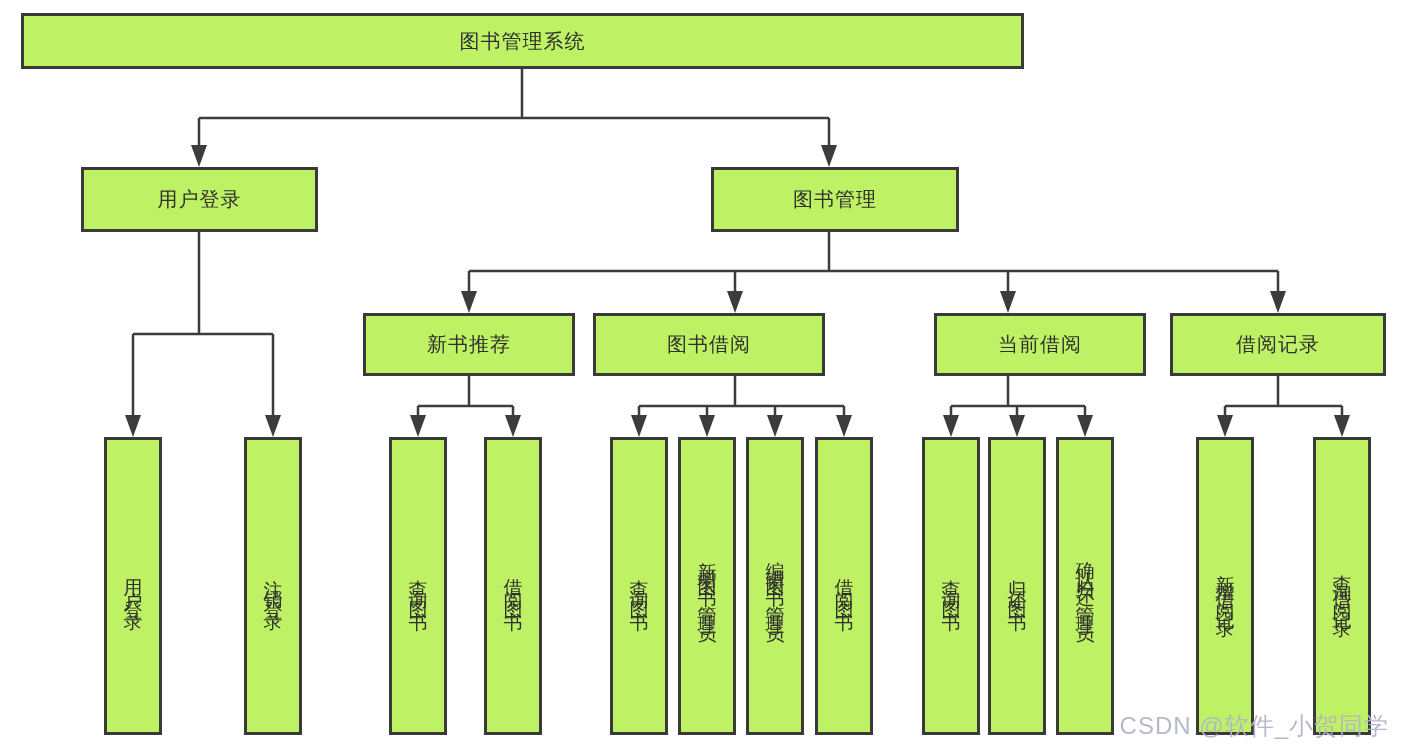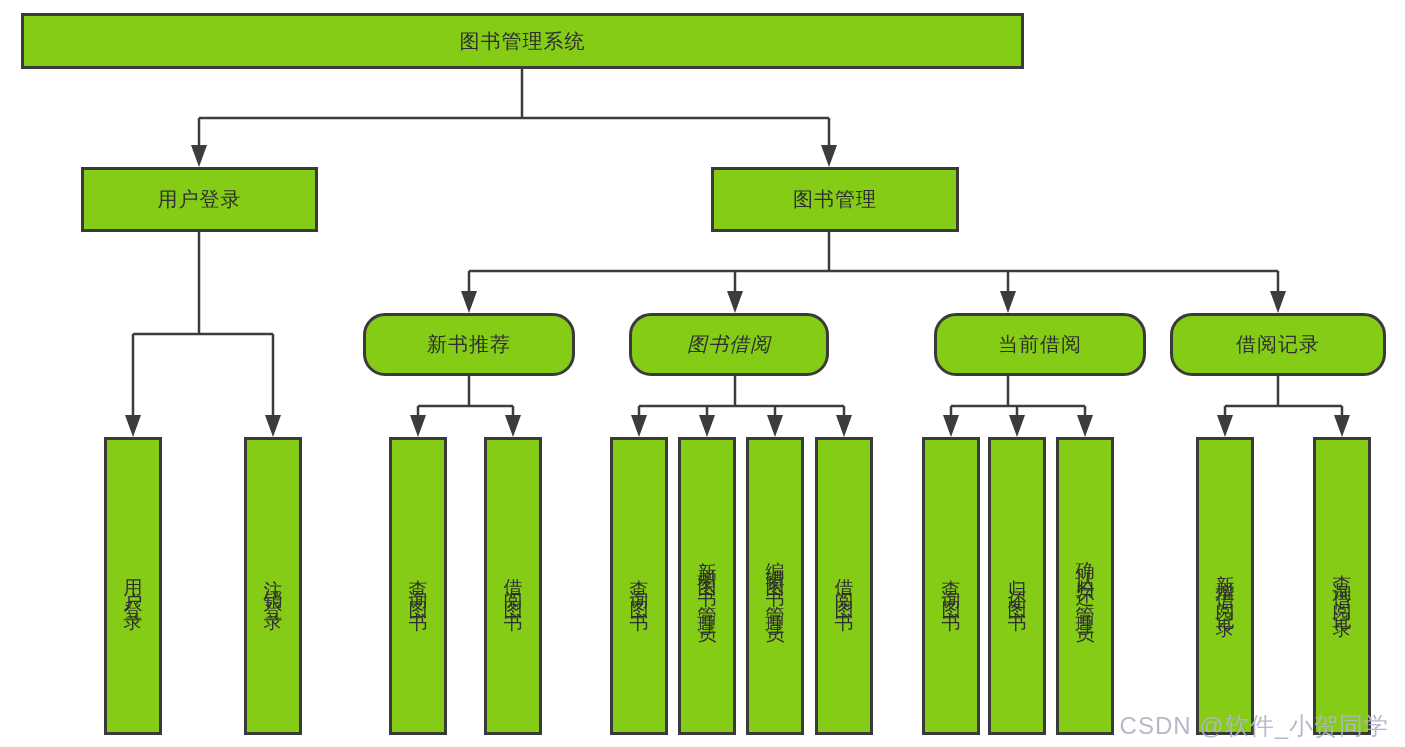--- a/index.html
+++ b/index.html
@@ -7,36 +7,36 @@
     position:relative;
     width:1405px;height:747px;
     background:#ffffff;
     font-family:"Liberation Sans",sans-serif;
     overflow:hidden;
   }
   #wires{position:absolute;left:0;top:0;z-index:1;}
   .box{
     position:absolute;
     box-sizing:border-box;
-    background:#84cc16;
+    background:#bef264;
     border:3px solid #3a3a3a;
     color:#2f2f2f;
     display:flex;
     align-items:center;
     justify-content:center;
     z-index:2;
   }
   .h{ 
     font-size:20px;
     letter-spacing:1px;
     white-space:nowrap;
   }
   .root{left:21px;top:13px;width:1003px;height:56px;}
   .lvl1{top:167px;height:65px;}
-  .lvl2{top:313px;height:63px;border-radius:22px;}
+  .lvl2{top:313px;height:63px;}
   .leaf{
     top:437px;width:58px;height:298px;
     display:block;
     writing-mode:vertical-rl;
     text-orientation:mixed;
     text-align:center;
     line-height:52px;
     font-size:19px;
     letter-spacing:11px;
     color:#2f2f2f;
@@ -101,21 +101,21 @@
       <polygon points="1334,415 1350,415 1342,437"></polygon>
     </g>
   </svg>
 
   <div class="box h root">图书管理系统</div>
 
   <div class="box h lvl1" style="left:81px;width:237px;">用户登录</div>
   <div class="box h lvl1" style="left:711px;width:248px;">图书管理</div>
 
   <div class="box h lvl2" style="left:363px;width:212px;">新书推荐</div>
-  <div class="box h lvl2" style="left:629px;width:200px;font-style:italic;">图书借阅</div>
+  <div class="box h lvl2" style="left:593px;width:232px;">图书借阅</div>
   <div class="box h lvl2" style="left:902px;width:212px;margin-left:32px;">当前借阅</div>
   <div class="box h lvl2" style="left:1170px;width:216px;">借阅记录</div>
 
   <div class="box leaf" style="left:104px;">用户登录</div>
   <div class="box leaf" style="left:244px;">注销登录</div>
   <div class="box leaf" style="left:389px;">查询图书</div>
   <div class="box leaf" style="left:484px;">借阅图书</div>
   <div class="box leaf" style="left:610px;">查询图书</div>
   <div class="box leaf long" style="left:678px;">新增图书（管理员）</div>
   <div class="box leaf long" style="left:746px;">编辑图书（管理员）</div>

